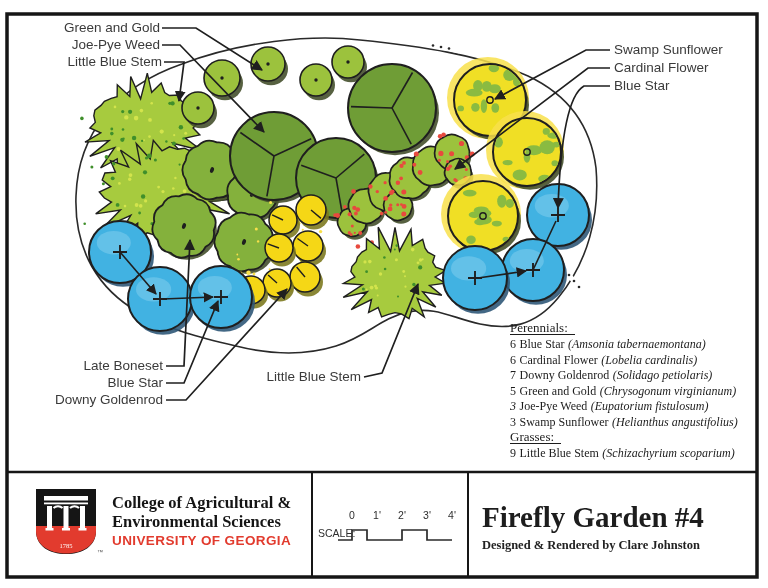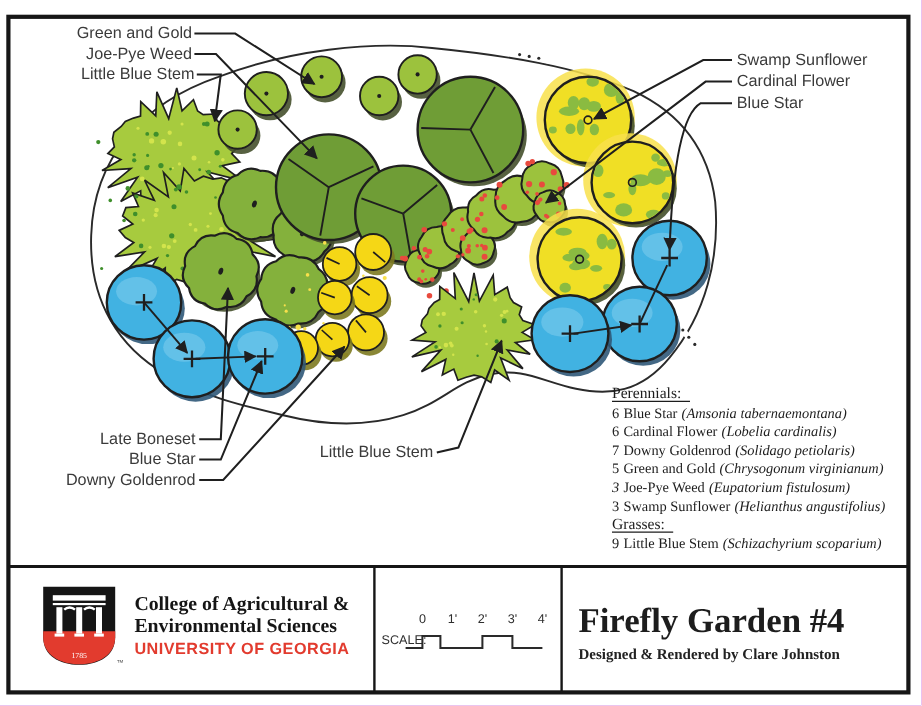--- a/index.html
+++ b/index.html
@@ -1,16 +1,16 @@
 <!DOCTYPE html>
 <html><head>
 <meta charset="utf-8">
 <style>
   html,body{margin:0;padding:0;background:#e9e9e9;}
-  .page{width:768px;height:588px;background:#d946ef;position:relative;font-family:"Liberation Sans",sans-serif;}
+  .page{width:768px;height:588px;background:#ec4899;position:relative;font-family:"Liberation Sans",sans-serif;border-radius:11px;}
   svg{display:block;}
   .callout{font-size:13.5px;font-family:"Liberation Sans",sans-serif;fill:#3a3a3a;}
   .list{font-size:12px;font-family:"Liberation Serif",serif;fill:#1c1c1c;}
   .hdr{font-size:13px;font-family:"Liberation Serif",serif;fill:#1c1c1c;}
   .latin{font-style:italic;}
   .tick{font-size:10.5px;fill:#2e2e2e;font-family:"Liberation Sans",sans-serif;}
   .scale-label{font-size:10.5px;fill:#2e2e2e;font-family:"Liberation Sans",sans-serif;}
   .college{font-weight:bold;font-size:16.5px;font-family:"Liberation Serif",serif;fill:#151515;}
   .univ{font-weight:bold;font-size:13.5px;letter-spacing:.4px;font-family:"Liberation Sans",sans-serif;}
   .title-main{font-weight:bold;font-size:29px;font-family:"Liberation Serif",serif;fill:#1d1d1d;}

